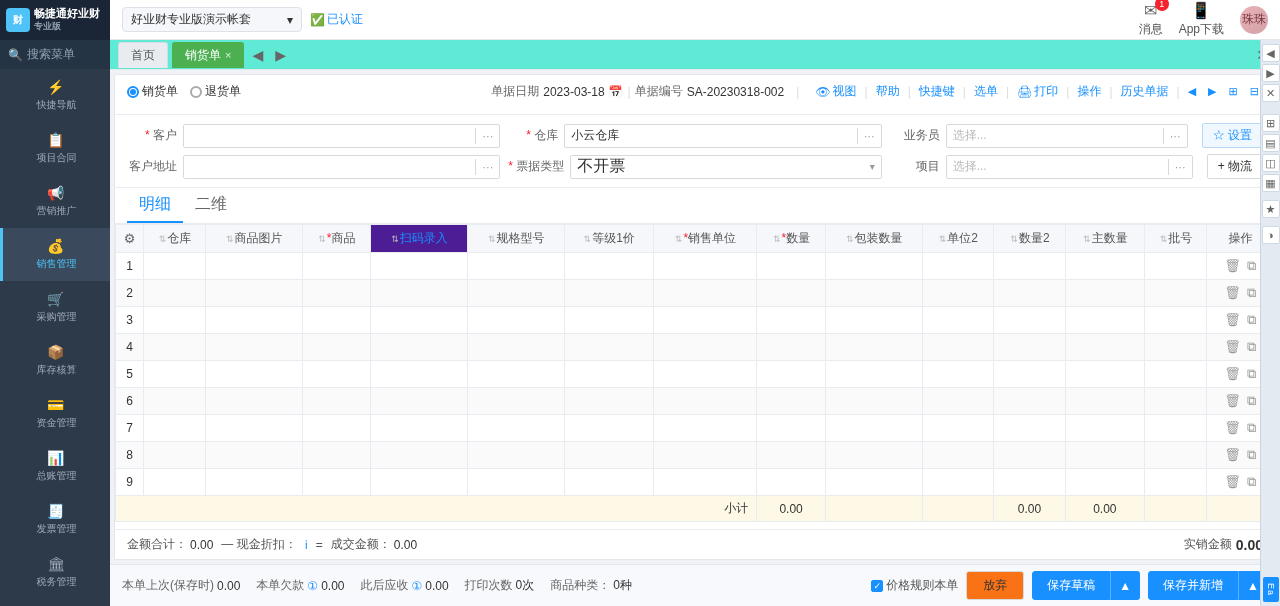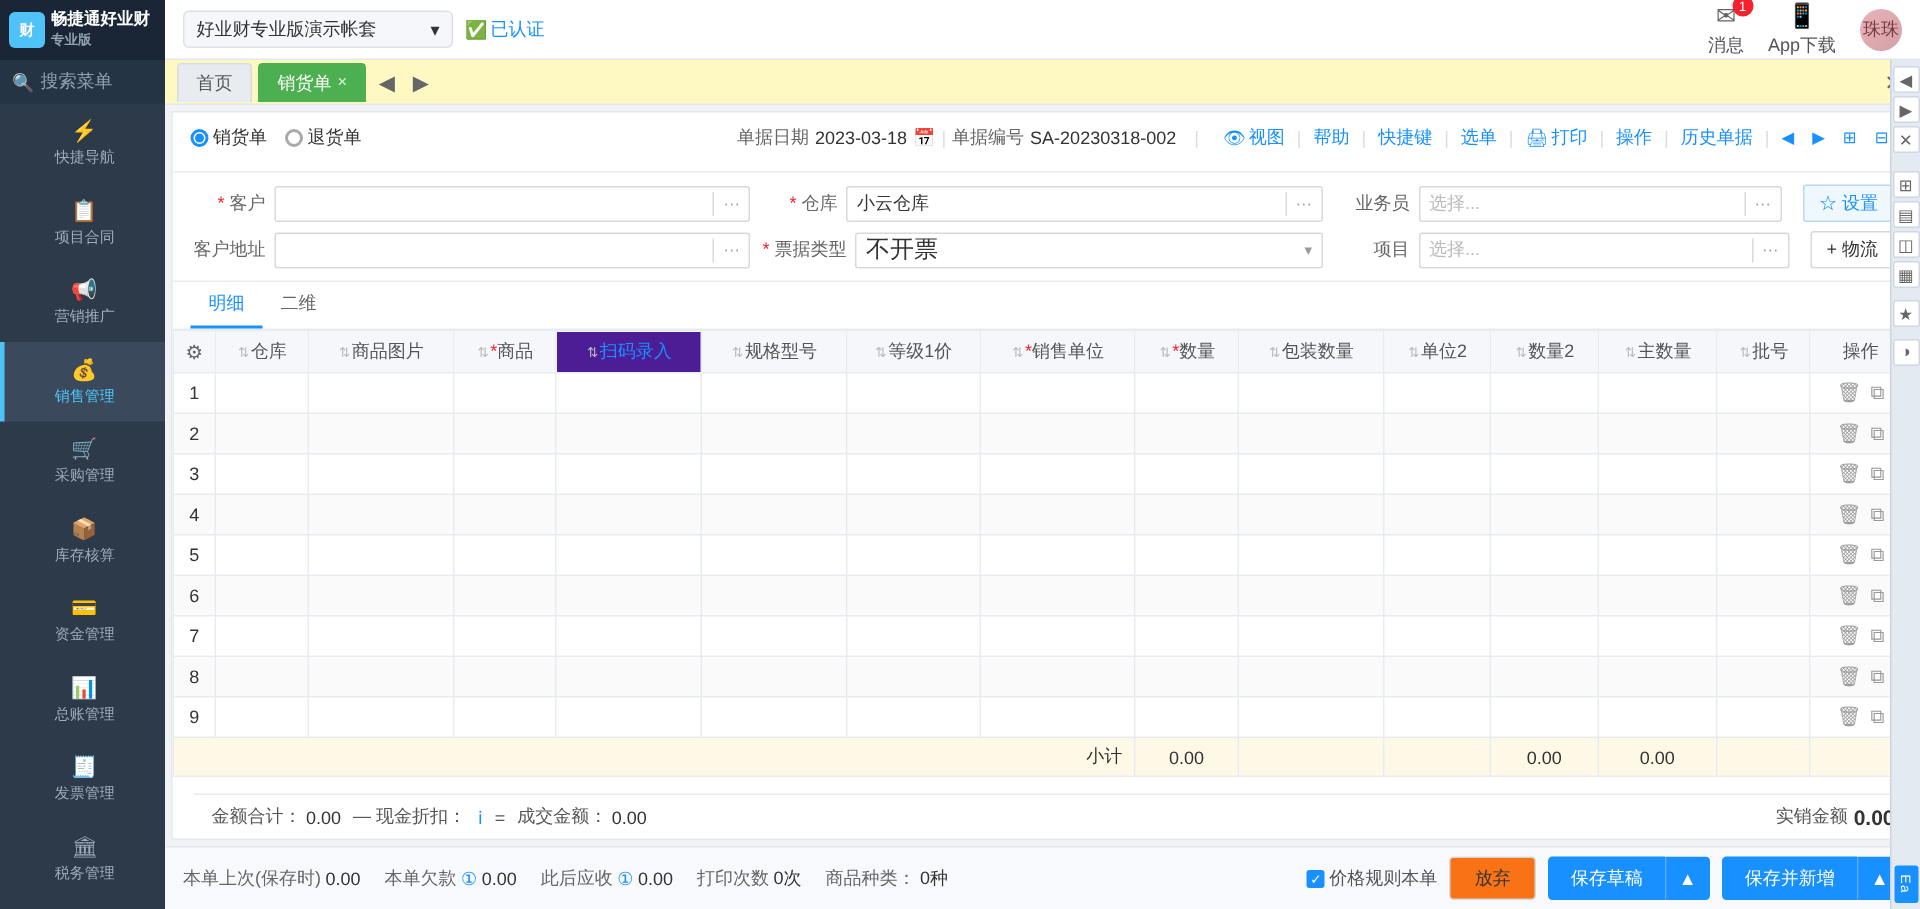--- a/index.html
+++ b/index.html
@@ -110,21 +110,21 @@
     }
     .user-avatar {
       width: 28px; height: 28px; border-radius: 50%;
       background: linear-gradient(135deg, #e8b4b8, #d4a0a8);
       display: flex; align-items: center; justify-content: center;
       font-size: 11px; color: #7a3a42; cursor: pointer;
     }
 
     
     .tabbar {
-      background: #fef9c3;
+      background: #5eead4;
       height: 30px;
       display: flex;
       align-items: center;
       padding: 0 8px;
       border-bottom: 1px solid #e4e8ed;
       flex-shrink: 0;
       gap: 4px;
     }
     .tab-item {
       padding: 4px 12px;
@@ -263,21 +263,21 @@
     
     .section-tabs {
       display: flex; align-items: center; gap: 0;
       border-bottom: 1px solid #e8ecf0;
       padding: 0 12px;
       flex-shrink: 0;
     }
     .section-tab {
       padding: 6px 12px;
       cursor: pointer;
-      font-size: 12px;
+      font-size: 16px;
       color: #666;
       border-bottom: 2px solid transparent;
     }
     .section-tab.active {
       color: #1890ff;
       border-bottom-color: #1890ff;
     }
 
     
     .table-container {
@@ -328,21 +328,20 @@
     .col-sort { color: #bbb; font-size: 9px; cursor: pointer; margin: 0 1px; }
 
     
     .footer-summary {
       padding: 6px 12px;
       border-top: 1px solid #e8ecf0;
       display: flex; align-items: center; gap: 8px;
       font-size: 12px; color: #555;
       flex-shrink: 0;
       background: white;
-      margin-left: 14px;
     }
     .footer-sum-item { display: flex; align-items: center; gap: 3px; }
     .footer-sum-val { color: #333; font-weight: 500; }
     .footer-sum-icon { color: #1890ff; cursor: pointer; }
     .footer-right { margin-left: auto; display: flex; align-items: center; gap: 4px; }
     .shijin-label { color: #555; }
     .shijin-val { color: #333; font-size: 14px; font-weight: 600; }
 
     
     .bottom-bar {

